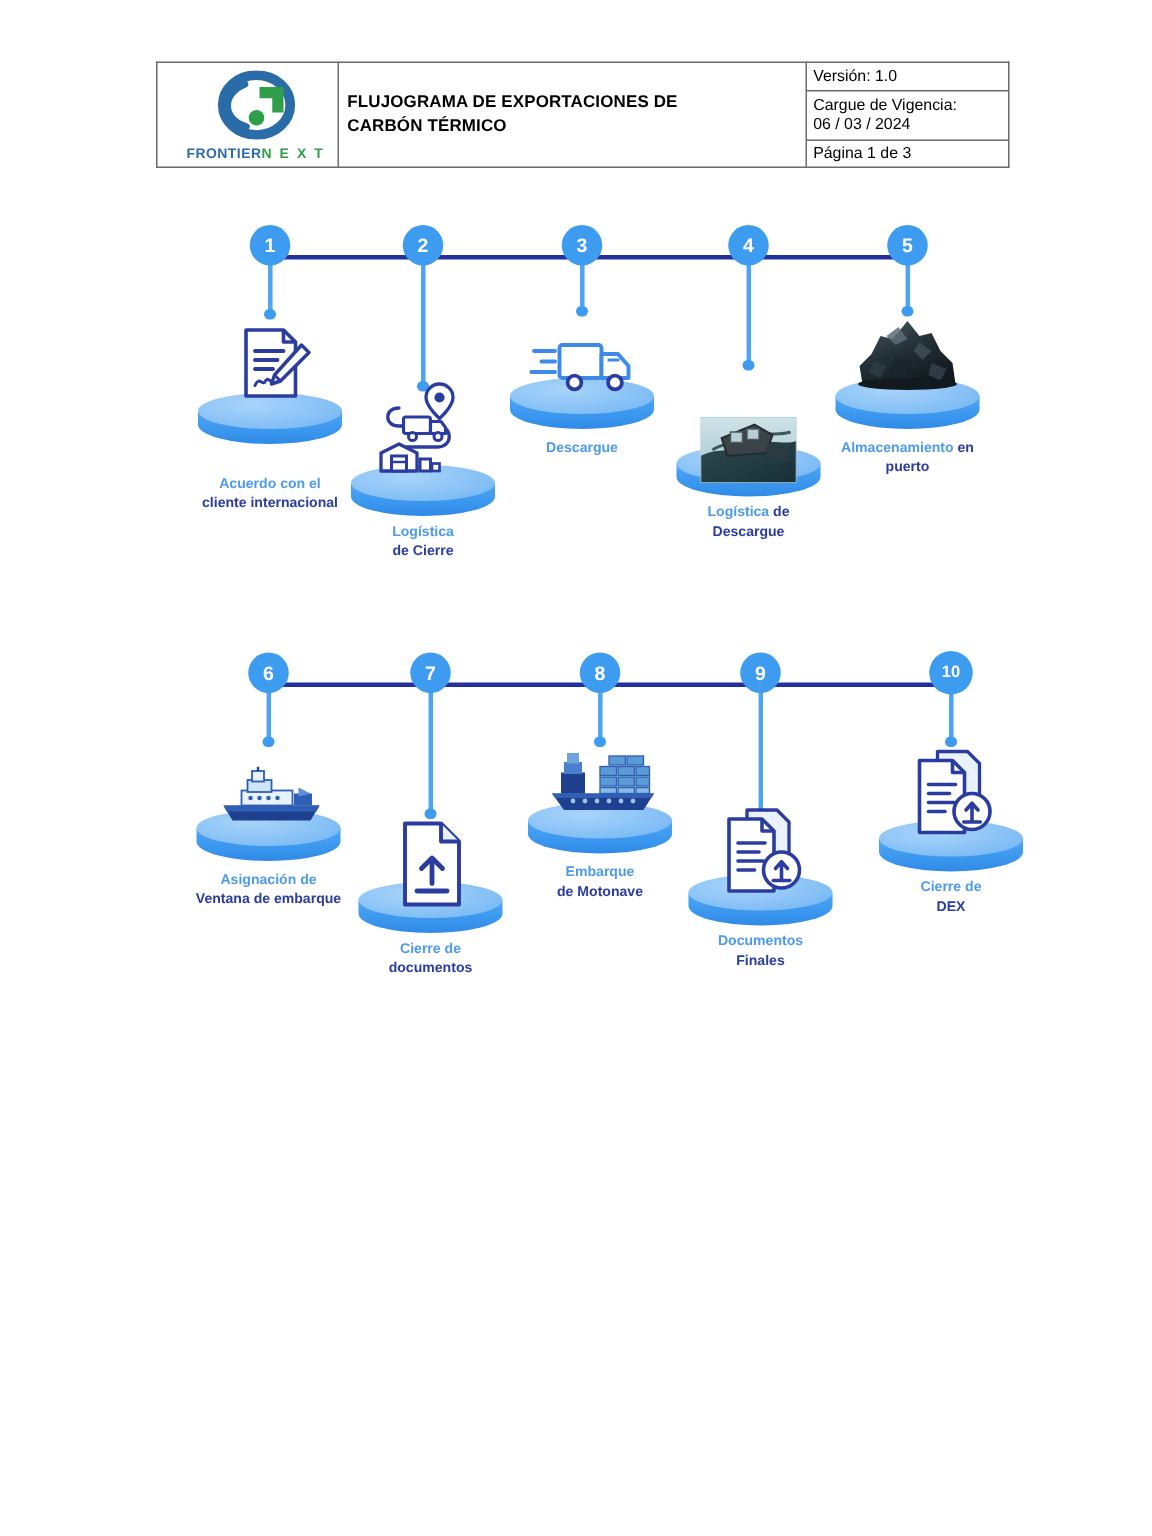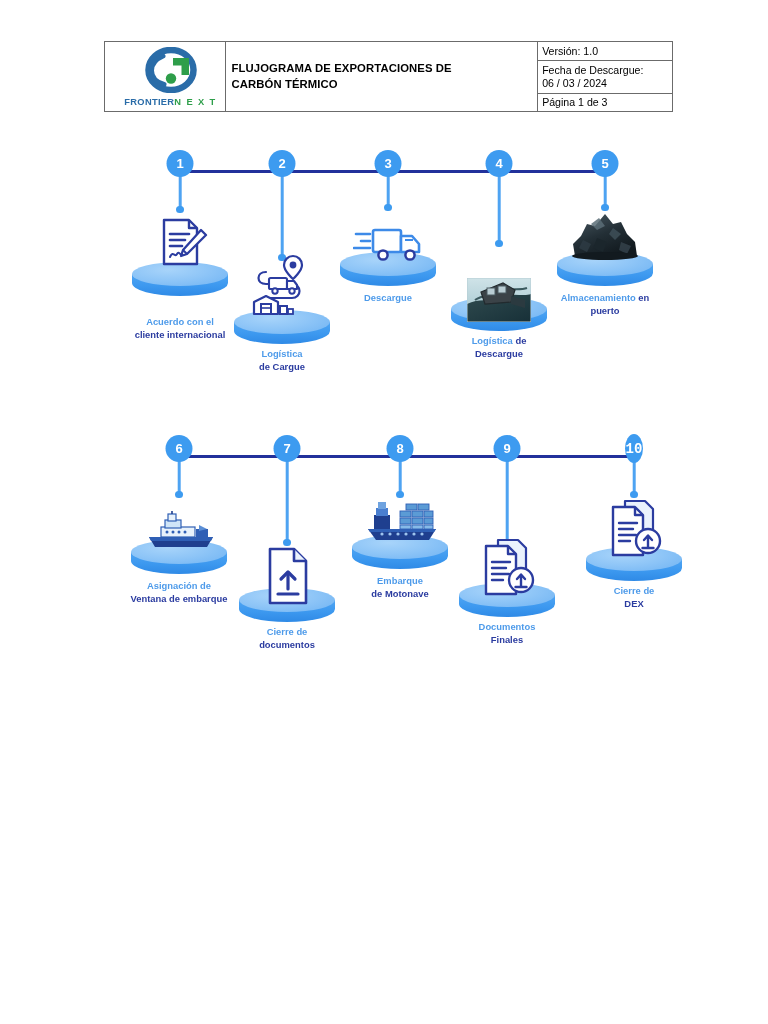--- a/index.html
+++ b/index.html
@@ -69,21 +69,21 @@
   .circle {
     position: absolute; left: 50%; top: 0;
     transform: translateX(-50%);
     width: 27px; height: 27px; border-radius: 50%;
     background: #3d9bf0;
     color: #fff; font-size: 13px; font-weight: bold;
     display: flex; align-items: center; justify-content: center;
     line-height: 1; z-index: 4;
     font-family: "Liberation Sans", sans-serif;
   }
-  .circle.wide { width: 18px; height: 29px; font-size: 14px; top:-1px;font-family:Liberation Mono, monospace; }
+  .circle.wide { width: 29px; height: 29px; font-size: 11px; top:-1px; }
 
   .stem {
     position: absolute; left: 50%; top: 24px;
     transform: translateX(-50%);
     width: 2.6px; background: #4ea3f2; z-index: 2;
   }
   .stem::after {
     content: ""; position: absolute;
     left: 50%; bottom: -3.2px; transform: translateX(-50%);
     width: 7.4px; height: 7.4px; border-radius: 50%;
@@ -152,21 +152,21 @@
         </div>
       </td>
       <td class="cell-meta">
         <table class="meta-table">
           <tbody>
                 <tr>
                   <td class="meta-r1">Versión: 1.0</td>
                 </tr>
           <tr>
                   <td class="meta-r2">
-            <div>Fecha de Descargue:</div>
+            <div>Cargue de Vigencia:</div>
             <div>06 / 03 / 2024</div>
           </td>
                 </tr>
           <tr>
                   <td class="meta-r3">Página 1 de 3</td>
                 </tr>
         </tbody>
             </table>
       </td>
     </tr>
@@ -219,21 +219,21 @@
           <circle cx="48" cy="39" r="2.7" fill="#fff" stroke="#2b3ca0" stroke-width="2"></circle>
           <path d="M10 50 L22 44 L34 50 L34 62 L10 62 Z" fill="#fff" stroke="#2b3ca0" stroke-width="2.2" stroke-linejoin="round"></path>
           <rect x="17" y="52" width="10" height="10" fill="#fff" stroke="#2b3ca0" stroke-width="2"></rect>
           <line x1="17" y1="56" x2="27" y2="56" stroke="#2b3ca0" stroke-width="1.6"></line>
           <rect x="36" y="54" width="7" height="8" fill="#fff" stroke="#2b3ca0" stroke-width="2"></rect>
           <rect x="44" y="57" width="5" height="5" fill="#fff" stroke="#2b3ca0" stroke-width="1.8"></rect>
         </svg>
       </div>
       <div class="label" style="top:198px;">
         <div class="t-light">Logística</div>
-        <div class="t-dark">de Cargue</div>
+        <div class="t-dark">de Cierre</div>
       </div>
     </div>
 
     <div class="node" style="left:340px; width:96px;">
       <div class="circle">3</div>
       <div class="stem" style="height:34px;"></div>
       <div class="pedestal" style="top:102px;">
         <div class="ped-body"></div>
           <div class="ped-top"></div>
       </div>

